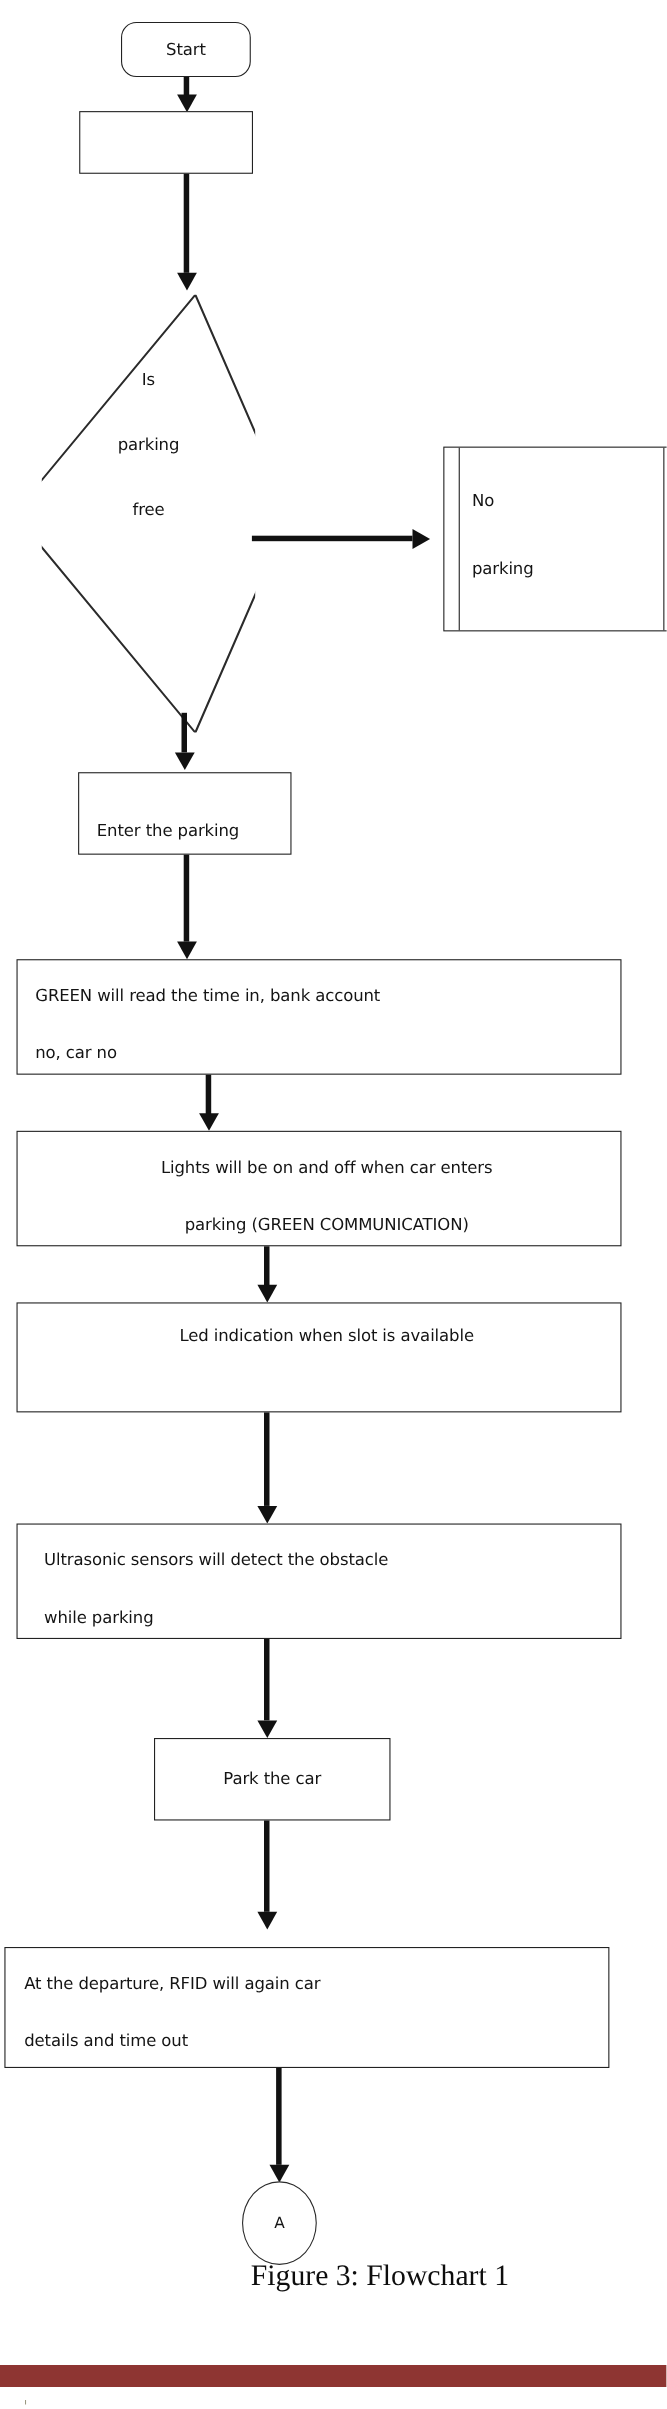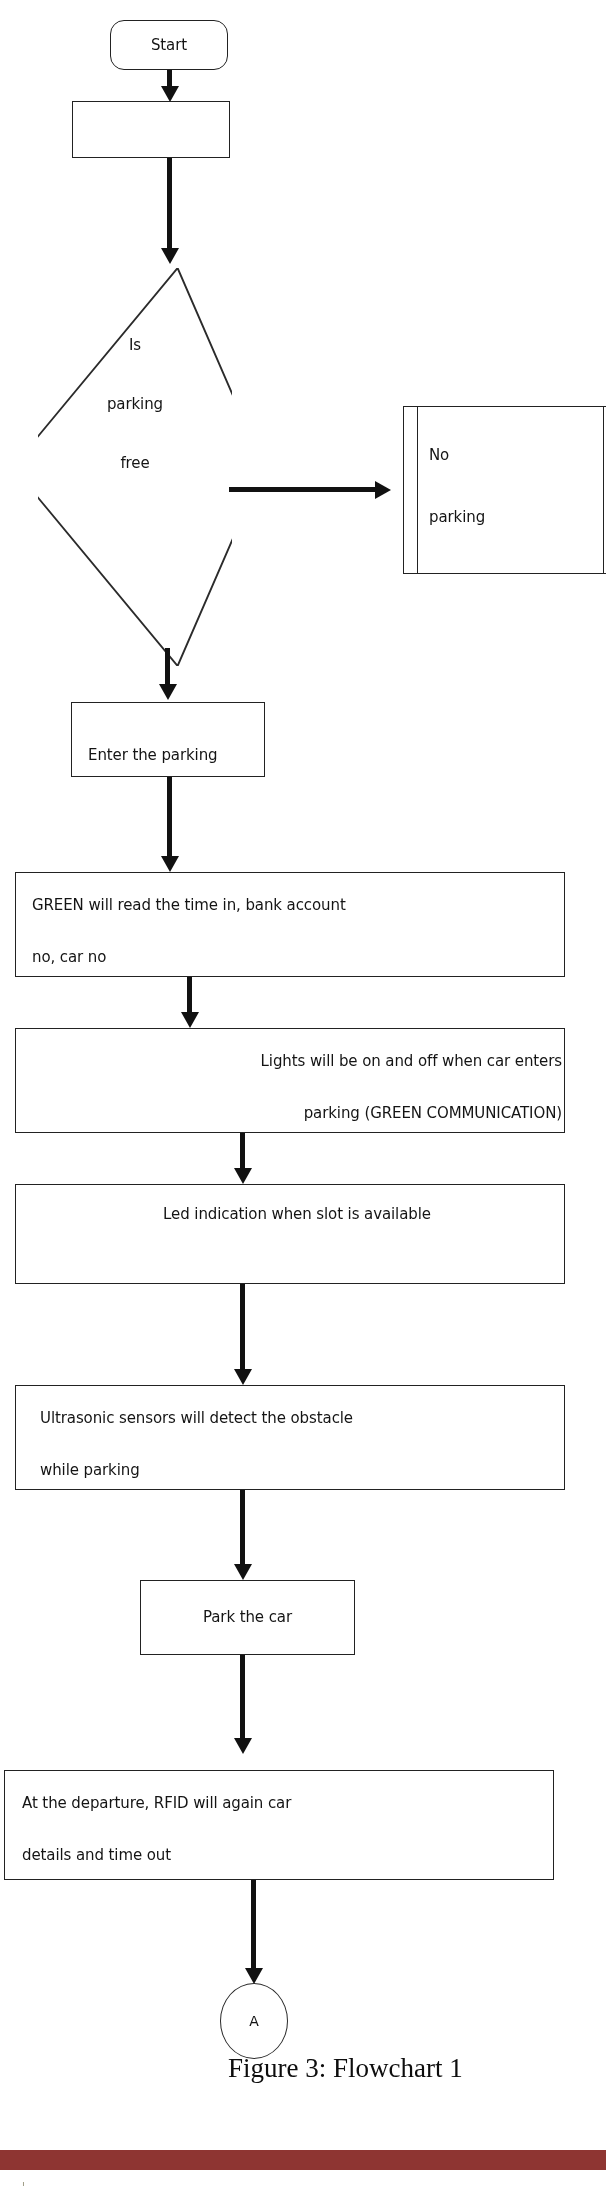--- a/index.html
+++ b/index.html
@@ -177,21 +177,21 @@
   <div class="arrow-head-down" style="left:160.5px; top:856px;"></div>
 
   <div class="shape rect" style="left:15px; top:872px; width:550px; height:105px;"></div>
   <div class="node-text" style="left:32px; top:879px; width:530px; text-align:left; line-height:52px;">GREEN will read the time in, bank account
 no, car no</div>
 
   <div class="arrow-v" style="left:187px; top:977px; height:36px;"></div>
   <div class="arrow-head-down" style="left:180.5px; top:1012px;"></div>
 
   <div class="shape rect" style="left:15px; top:1028px; width:550px; height:105px;"></div>
-  <div class="node-text" style="left:32px; top:1035px; width:530px; text-align:right; line-height:52px;">Lights will be on and off when car enters
+  <div class="node-text" style="left:32px; top:1035px; width:530px; text-align:center; line-height:52px;">Lights will be on and off when car enters
 parking (GREEN COMMUNICATION)</div>
 
   <div class="arrow-v" style="left:240px; top:1133px; height:36px;"></div>
   <div class="arrow-head-down" style="left:233.5px; top:1168px;"></div>
 
   <div class="shape rect" style="left:15px; top:1184px; width:550px; height:100px;"></div>
   <div class="node-text" style="left:32px; top:1188px; width:530px; text-align:center; line-height:52px;">Led indication when slot is available</div>
 
   <div class="arrow-v" style="left:240px; top:1284px; height:85px;"></div>
   <div class="arrow-head-down" style="left:233.5px; top:1369px;"></div>

